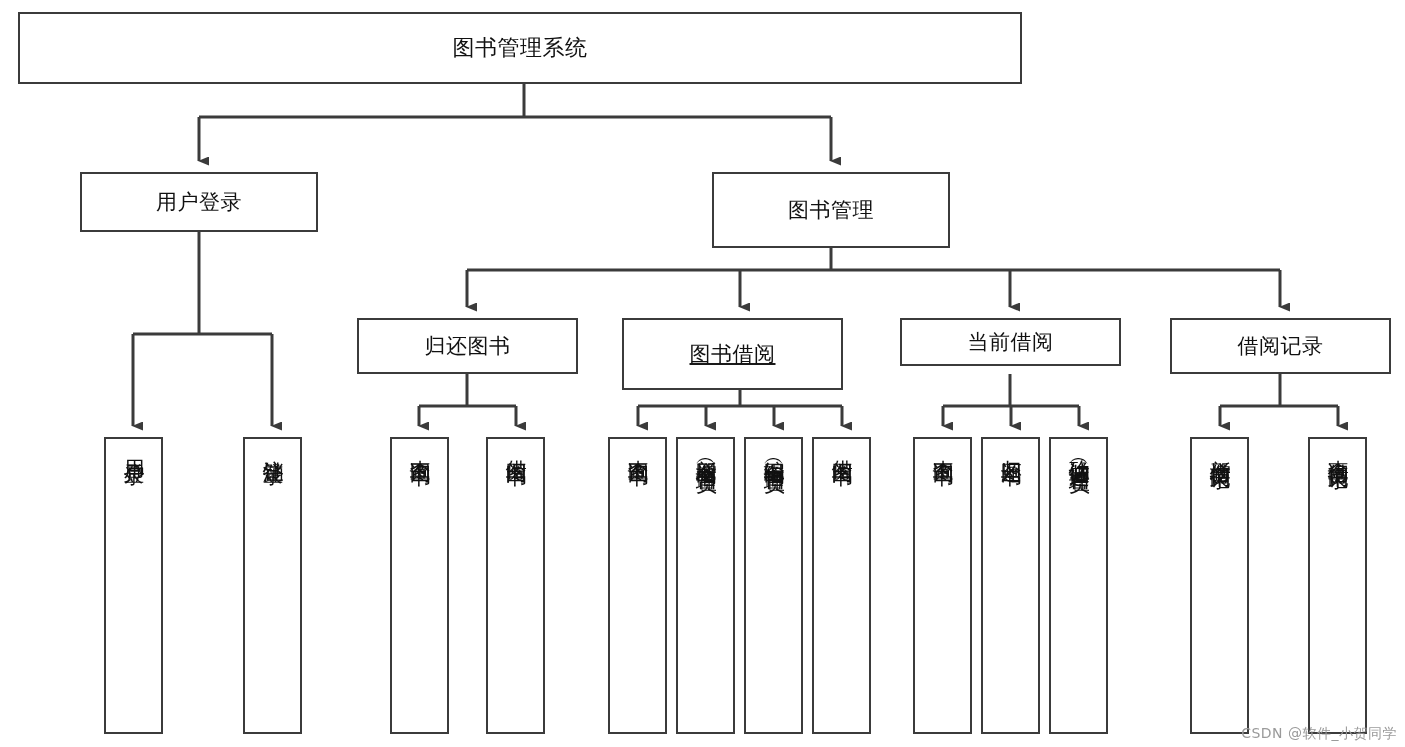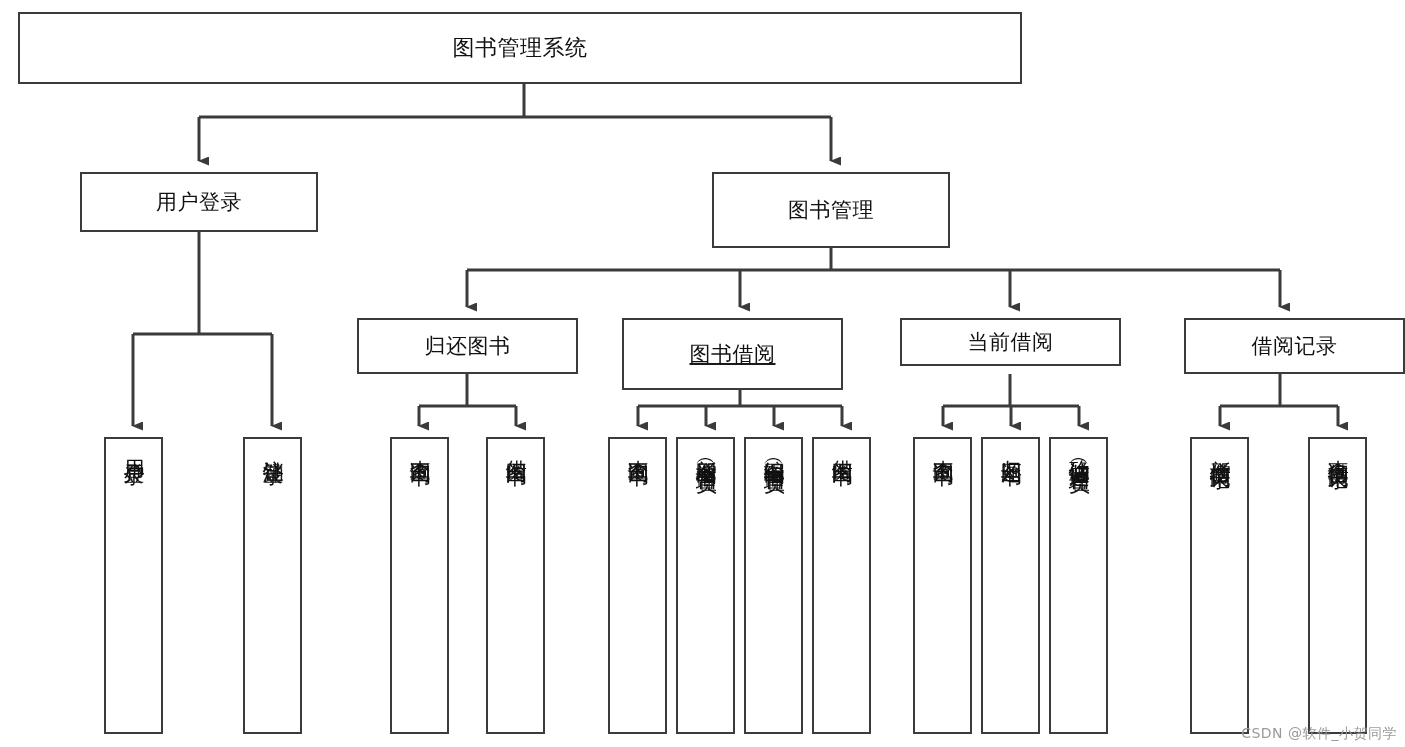--- a/index.html
+++ b/index.html
@@ -142,21 +142,21 @@
 
   <div class="node" style="left:357px; top:318px; width:221px; height:56px;">
     <span class="label">归还图书</span>
   </div>
   <div class="node" style="left:622px; top:318px; width:221px; height:72px;text-decoration:underline;">
     <span class="label">图书借阅</span>
   </div>
   <div class="node" style="left:900px; top:318px; width:221px; height:48px;">
     <span class="label">当前借阅</span>
   </div>
-  <div class="node" style="left:1170px; top:318px; width:221px; height:56px;margin-left:14px;">
+  <div class="node" style="left:1170px; top:318px; width:221px; height:56px;">
     <span class="label">借阅记录</span>
   </div>
 
   <div class="node vert" style="left:104px; top:437px; width:59px; height:297px;">
     <span class="label">用户登录</span>
   </div>
   <div class="node vert" style="left:243px; top:437px; width:59px; height:297px;">
     <span class="label">注销登录</span>
   </div>
 

